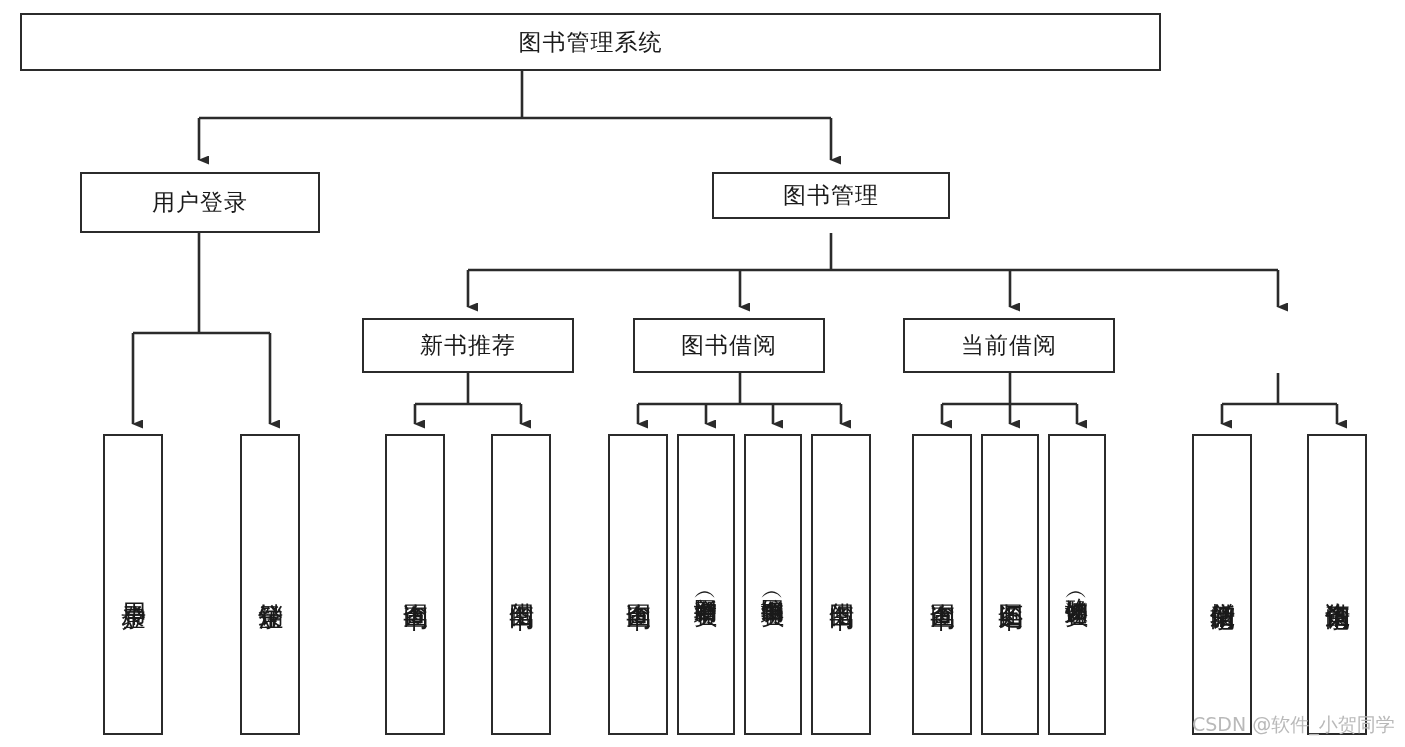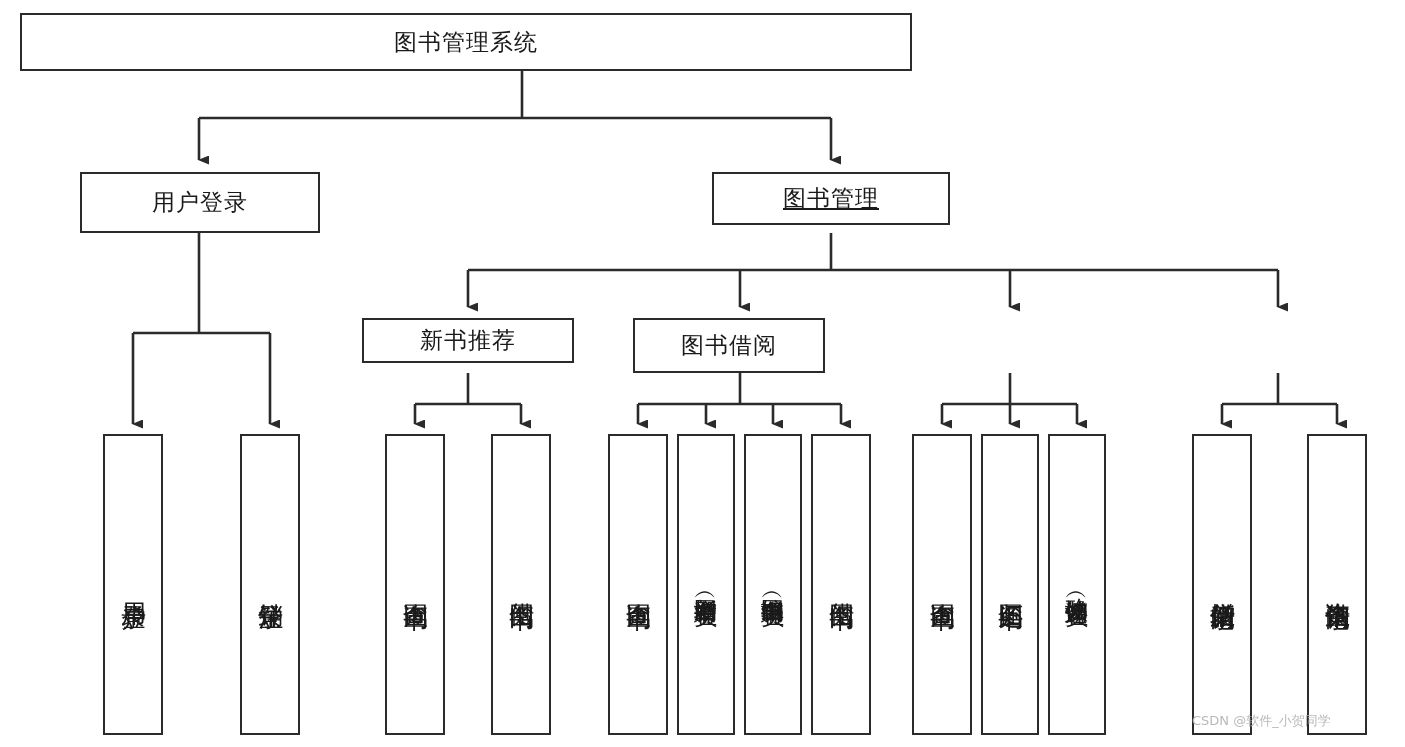--- a/index.html
+++ b/index.html
@@ -52,21 +52,21 @@
     left: 0;
     top: 0;
     width: 1405px;
     height: 747px;
     pointer-events: none;
   }
   .watermark {
     position: absolute;
     left: 1192px;
     top: 712px;
-    font-size: 13px;
+    font-size: 19px;
     color: #b9b9b9;
     white-space: nowrap;
     font-family: "DejaVu Sans", "Liberation Sans", sans-serif;
   }
 </style>
 </head>
 <body>
 
 <div id="canvas">
 
@@ -115,30 +115,31 @@
       <line x1="1010" y1="404" x2="1010" y2="424" marker-end="url(#arrowhead)"></line>
       <line x1="1077" y1="404" x2="1077" y2="424" marker-end="url(#arrowhead)"></line>
 
       <line x1="1278" y1="373" x2="1278" y2="404"></line>
       <line x1="1222" y1="404" x2="1337" y2="404"></line>
       <line x1="1222" y1="404" x2="1222" y2="424" marker-end="url(#arrowhead)"></line>
       <line x1="1337" y1="404" x2="1337" y2="424" marker-end="url(#arrowhead)"></line>
     </g>
   </svg>
 
-  <div class="node horiz" style="left:20px; top:13px; width:892px; height:58px;">图书管理系统</div>
+  <div class="node horiz" style="left:20px; top:13px; width:1141px; height:58px;">图书管理系统</div>
 
   <div class="node horiz" style="left:80px; top:172px; width:240px; height:61px;">用户登录</div>
 
-  <div class="node horiz" style="left:712px; top:172px; width:238px; height:53px;text-decoration:underline;">图书管理</div>
+  <div class="node horiz" style="left:712px; top:172px; width:238px; height:47px;">图书管理</div>
 
-  <div class="node horiz" style="left:362px; top:318px; width:212px; height:45px;">新书推荐</div>
+  <div class="node horiz" style="left:362px; top:318px; width:212px; height:55px;">新书推荐</div>
 
   <div class="node horiz" style="left:633px; top:318px; width:192px; height:55px;">图书借阅</div>
 
+  <div class="node horiz" style="left:903px; top:318px; width:212px; height:55px;">当前借阅</div>
 
 
   <div class="node vert" style="left:103px; top:434px; width:60px; height:301px;">
     <span class="vtext">用户登录</span>
   </div>
   <div class="node vert" style="left:240px; top:434px; width:60px; height:301px;">
     <span class="vtext">注销登录</span>
   </div>
 
   <div class="node vert" style="left:385px; top:434px; width:60px; height:301px;">

